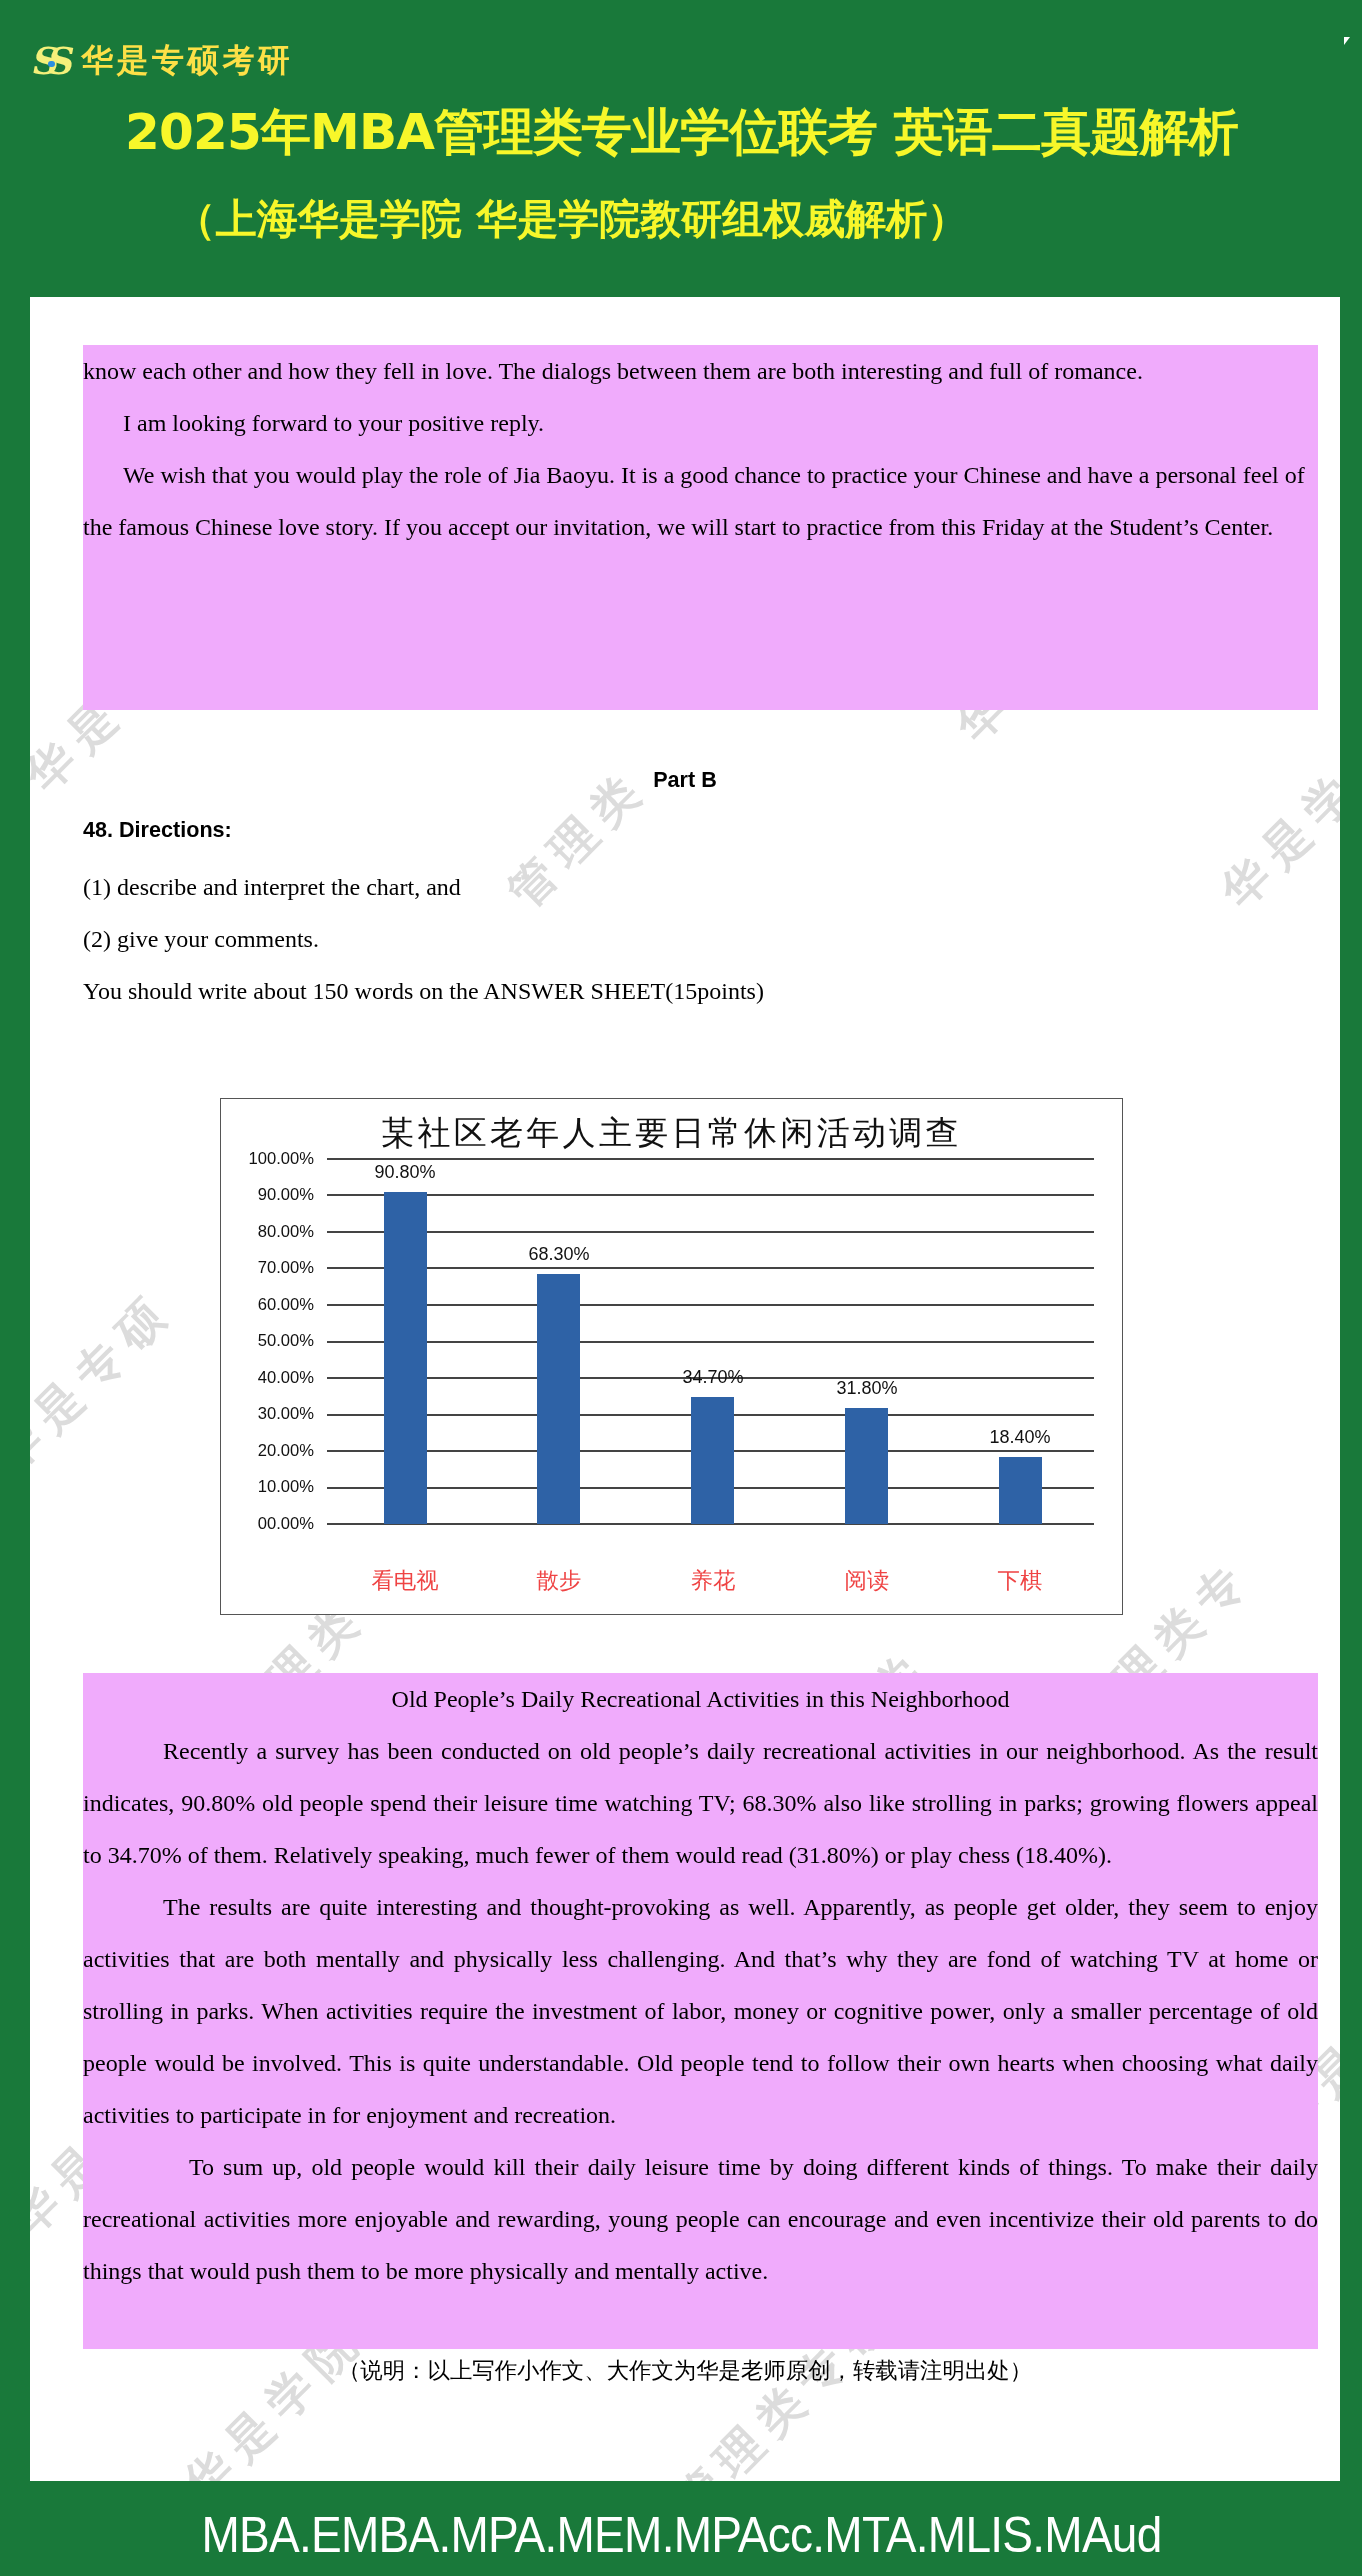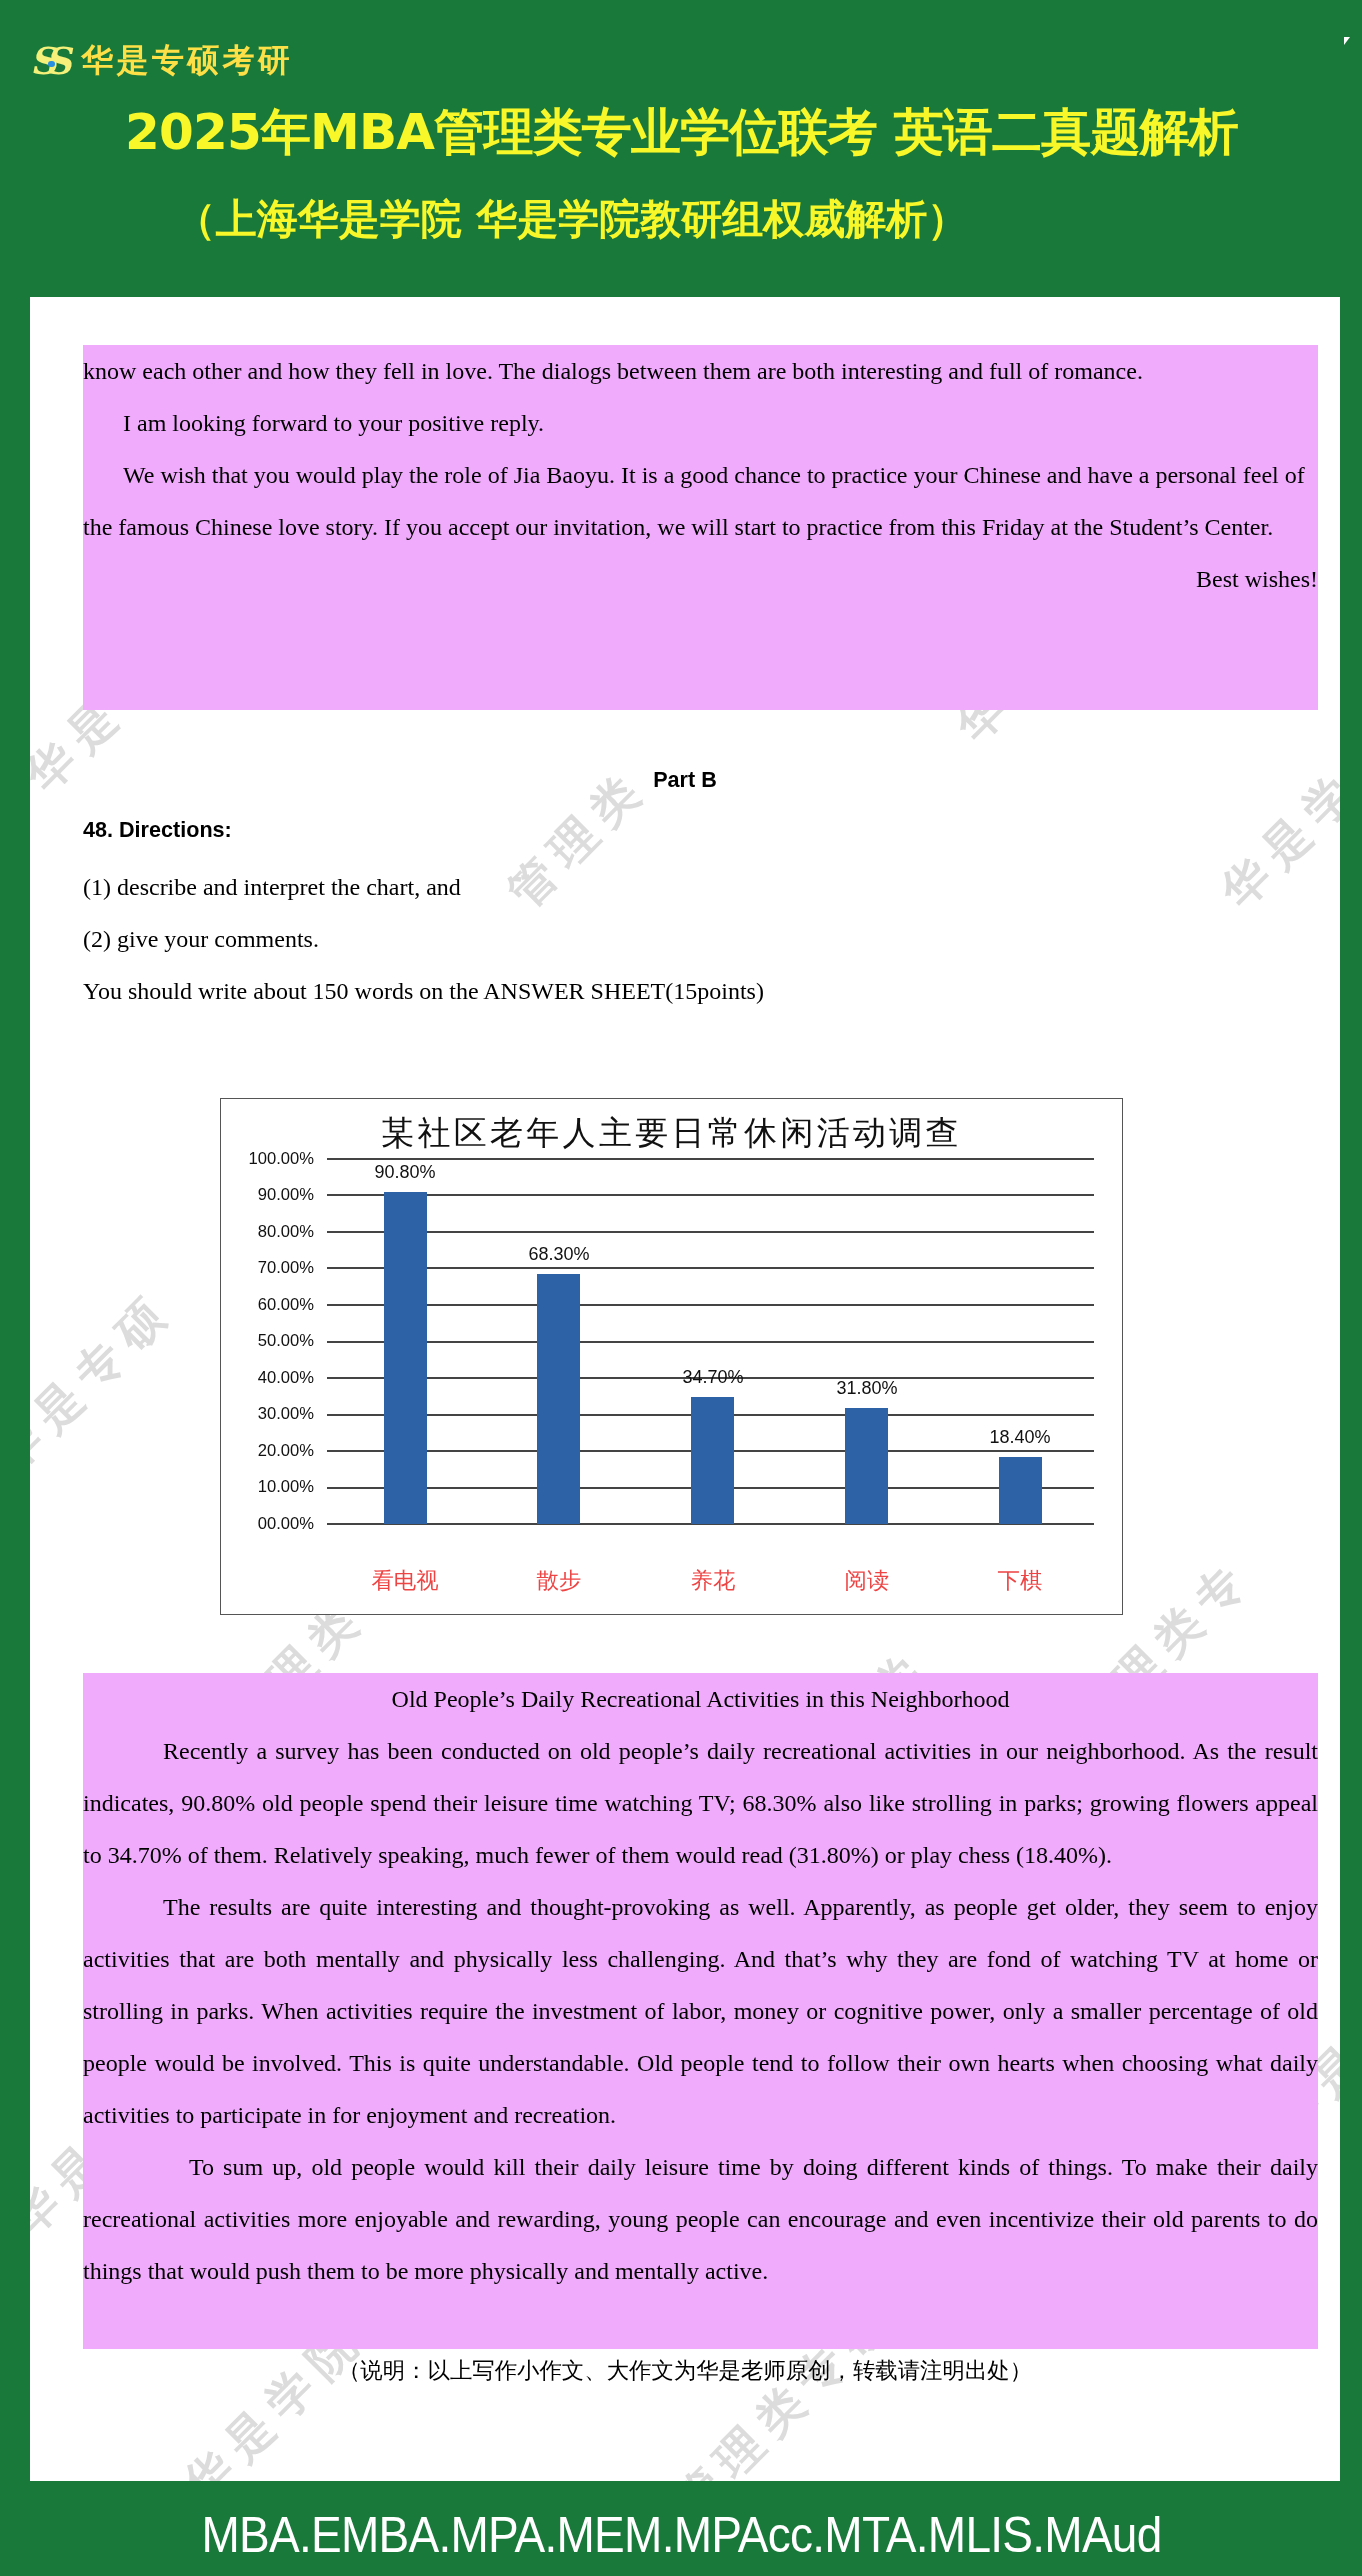--- a/index.html
+++ b/index.html
@@ -101,21 +101,20 @@
   <div class="wm" style="left:747px;top:1461px;">华是学</div>
   <div class="wm" style="left:-33px;top:1909px;">华是学院</div>
   <div class="wm" style="left:1228px;top:1809px;">华是专</div>
   <div class="wm" style="left:141px;top:2174px;">华是学院</div>
   <div class="wm" style="left:631px;top:2191px;">管理类专硕</div>
 
   <div class="yellow text letter">
     <p>know each other and how they fell in love. The dialogs between them are both interesting and full of romance.</p>
     <p class="indent1">I am looking forward to your positive reply.</p>
     <p class="indent1">We wish that you would play the role of Jia Baoyu. It is a good chance to practice your Chinese and have a personal feel of the famous Chinese love story. If you accept our invitation, we will start to practice from this Friday at the Student’s Center.</p>
-    <p class="right">Best wishes!</p>
   </div>
 
   <div class="partb">Part B</div>
   <div class="dirhead">48. Directions:</div>
   <div class="dirs">
     <p>(1) describe and interpret the chart, and</p>
     <p>(2) give your comments.</p>
     <p>You should write about 150 words on the ANSWER SHEET(15points)</p>
   </div>
 

